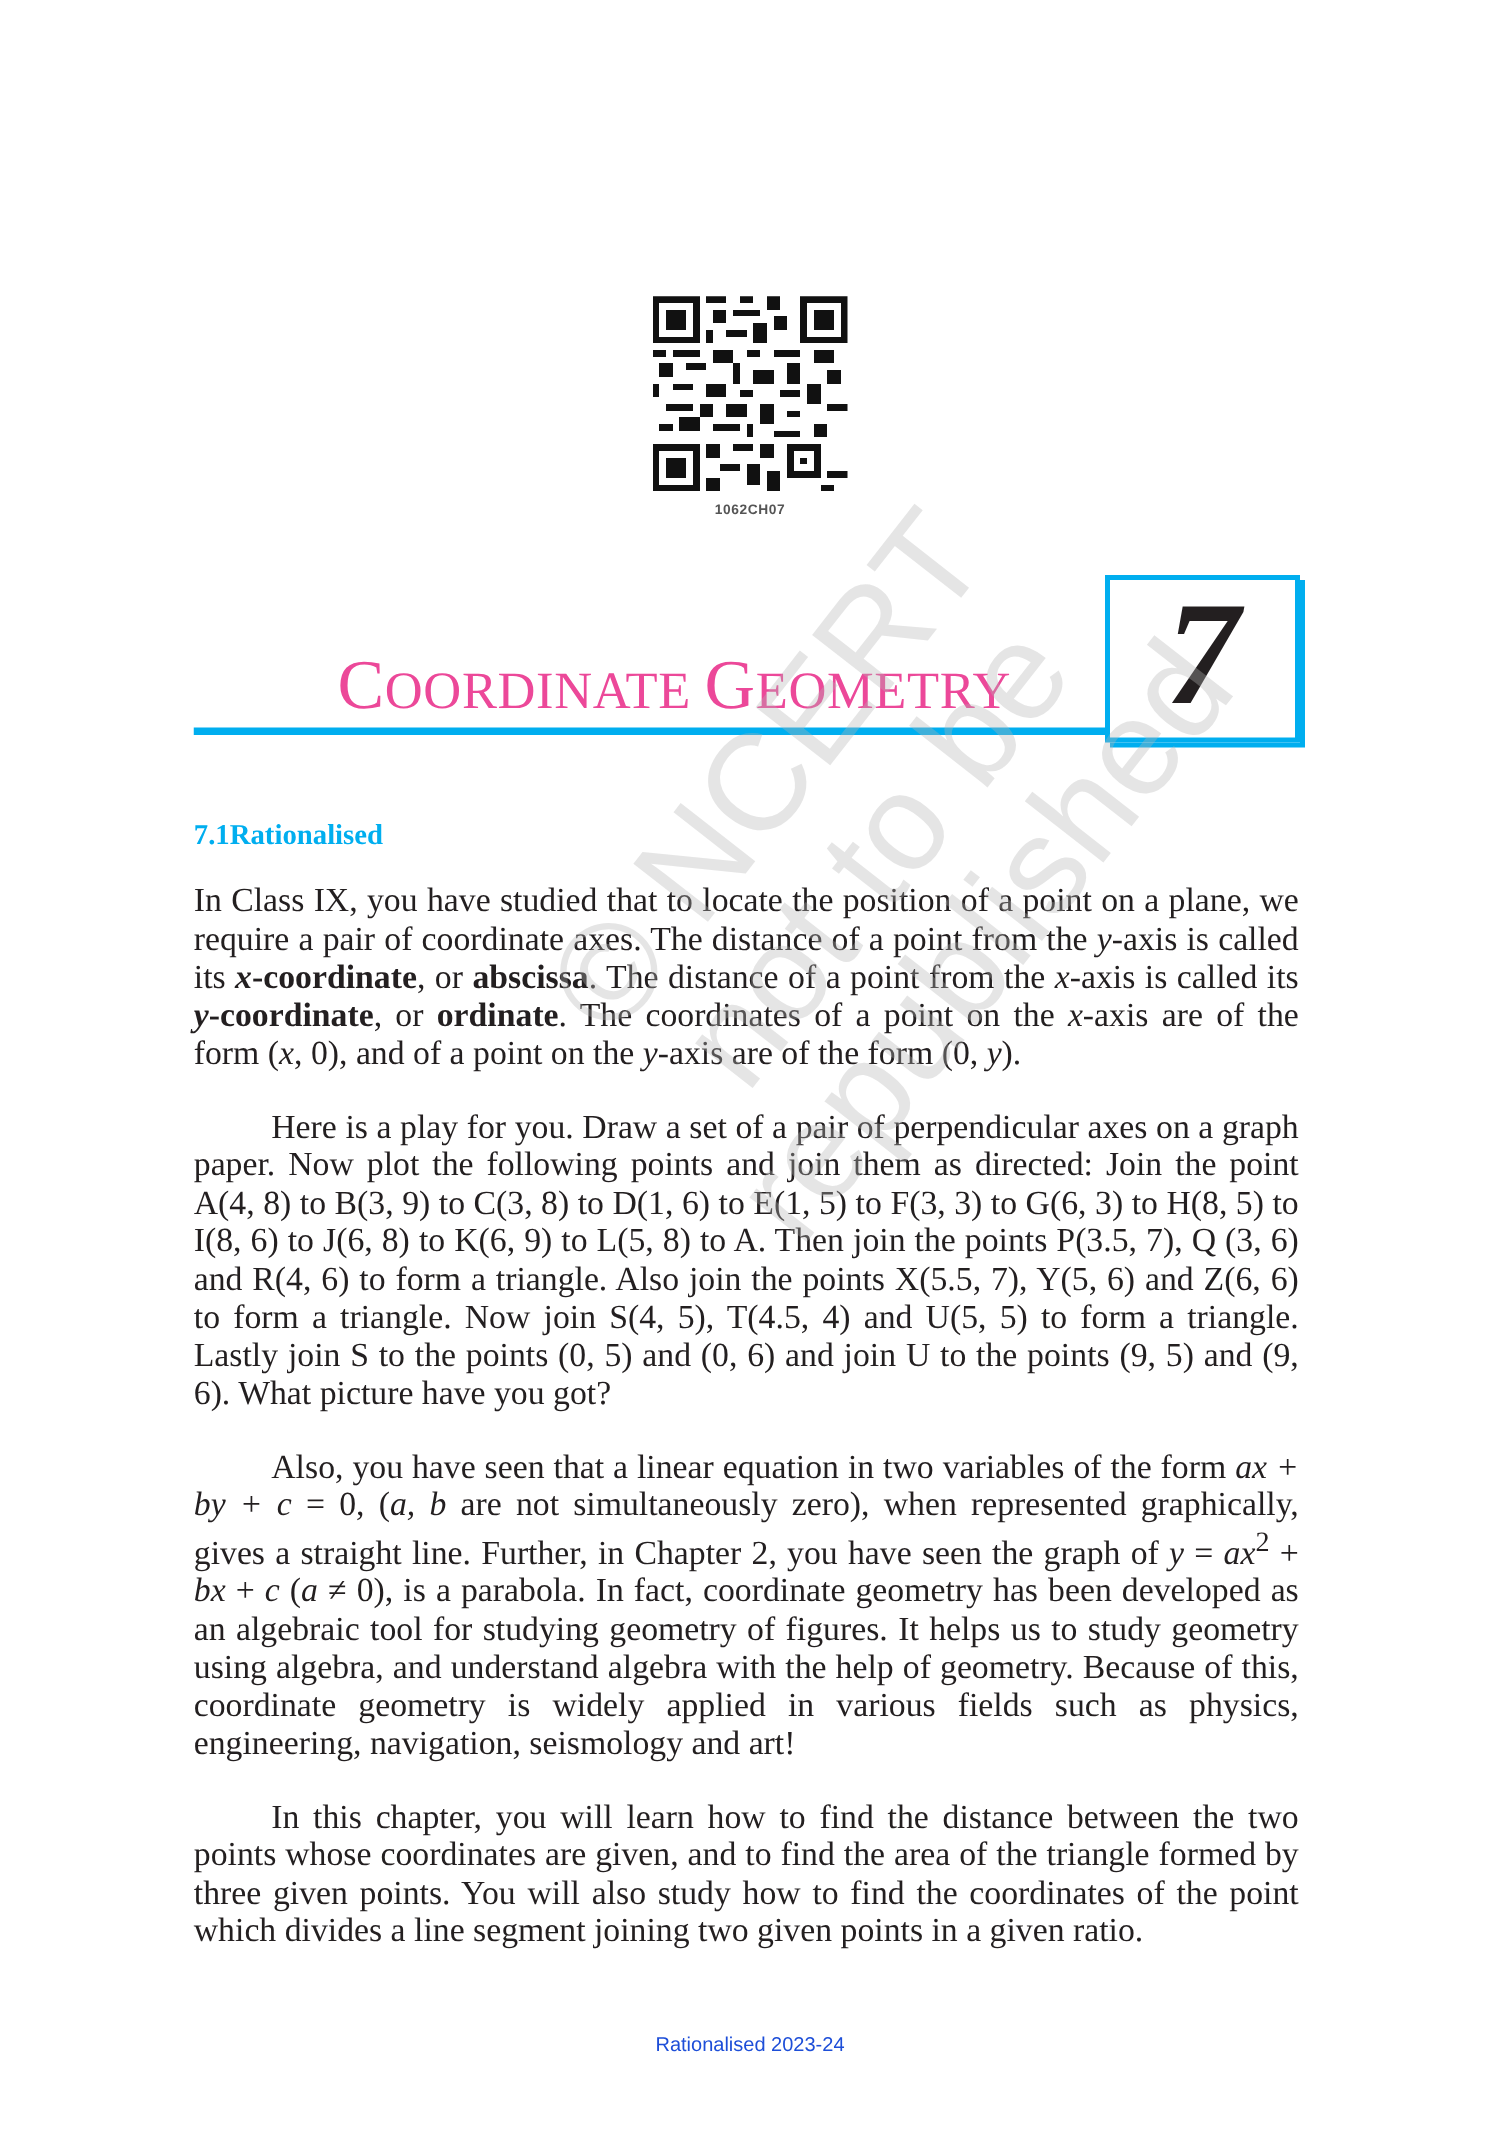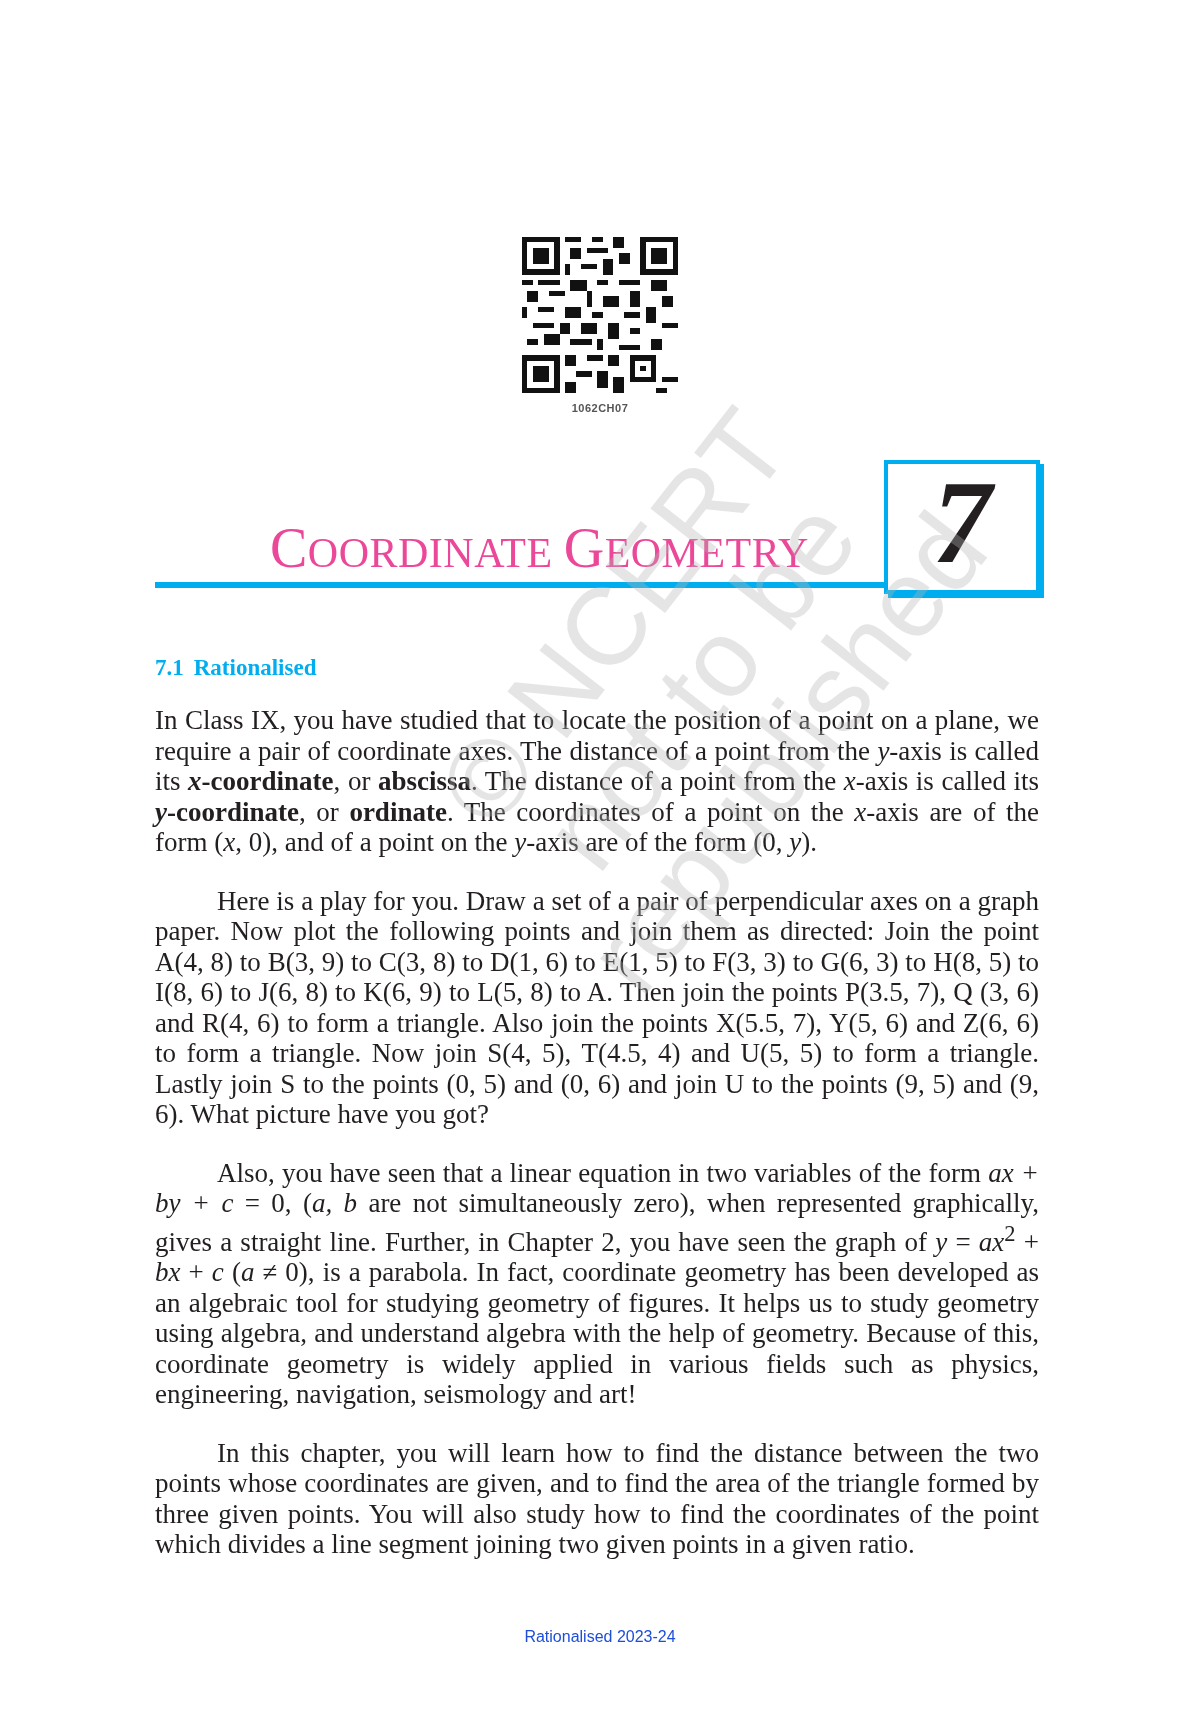--- a/index.html
+++ b/index.html
@@ -13,21 +13,21 @@
   .title-rule { position: absolute; left: 155px; top: 582px; width: 885px; height: 6px; background: #00aeef; }
   .chapter-title { position: absolute; left: 270px; top: 520px; font-size: 42px; color: #ec4899;
                    font-family: "Liberation Serif", serif; letter-spacing: 0.5px; white-space: nowrap; line-height: 1; }
   .chapter-title .big { font-size: 56px; }
   .chapter-box { position: absolute; left: 884px; top: 460px; width: 148px; height: 126px;
                  border: 4px solid #00aeef; background: #fff; box-shadow: 4px 4px 0 #00aeef; }
   .chapter-num { position: absolute; left: 0; right: 0; top: -6px; text-align: center; font-size: 118px; font-weight: bold;
                  font-style: italic; color: #231f20; font-family: "Liberation Serif", serif; line-height: 1.1; }
 
   .section-heading { position: absolute; left: 155px; top: 655px; font-size: 23px; font-weight: bold; color: #00aeef; }
-  .section-heading .num { margin-right: 10px; }
+  .section-heading .num { }
 
   .body { position: absolute; left: 155px; top: 705px; width: 884px; font-size: 27px; line-height: 30.5px; text-align: justify; }
   .body p { margin: 0 0 14px 0; }
   .body p.indent { text-indent: 62px; margin-top: 28px; }
   .body b { font-weight: bold; }
   .body i { font-style: italic; }
 
   .watermark { position: absolute; left: 250px; top: 520px; width: 900px; pointer-events: none;
                transform: rotate(-52deg); transform-origin: center; font-family: "Liberation Sans", sans-serif;
                color: rgba(180,180,180,0.35); font-size: 110px; line-height: 110px; text-align: center; }

